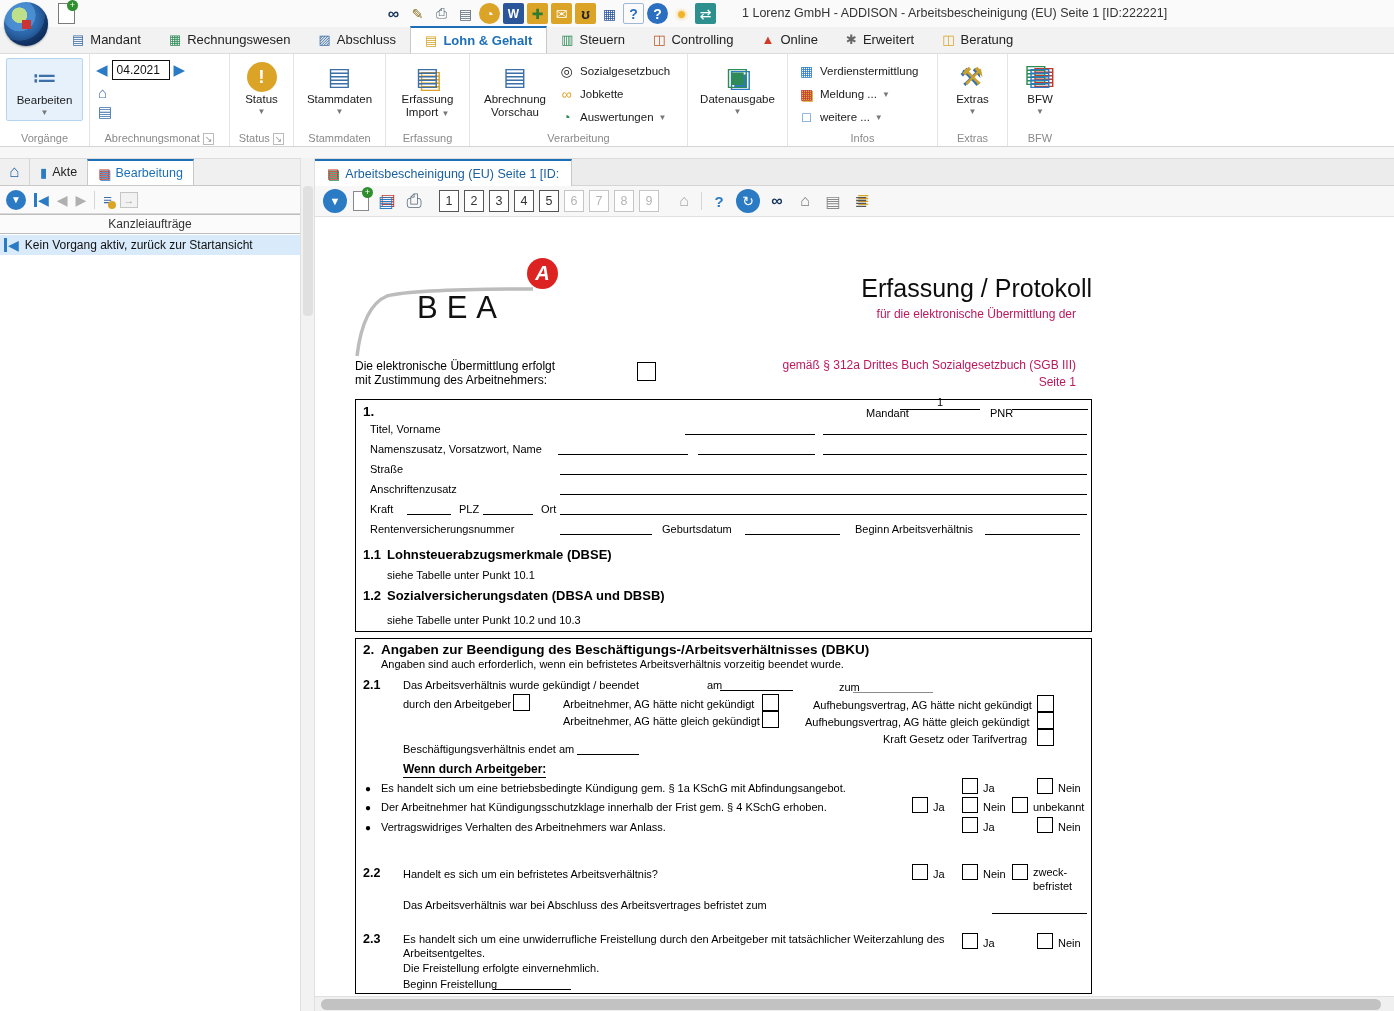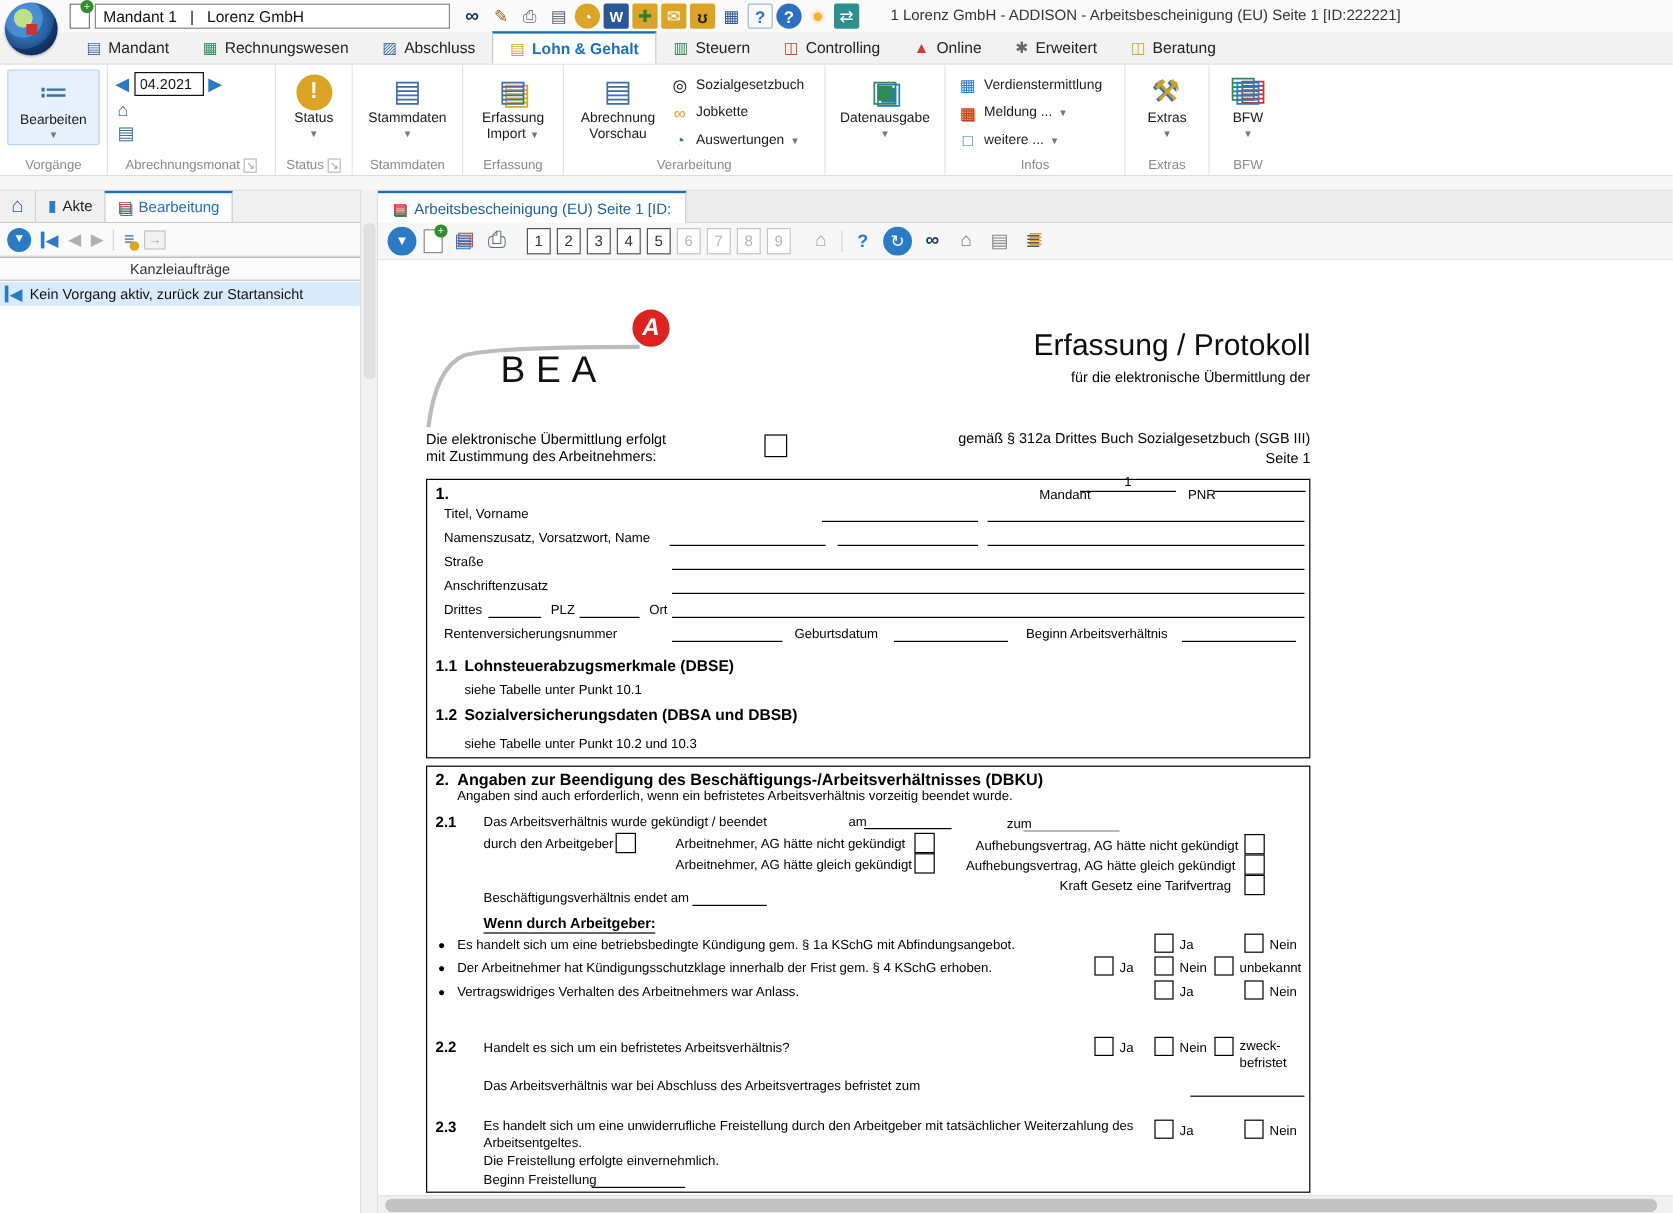--- a/index.html
+++ b/index.html
@@ -115,21 +115,21 @@
   .canvas { position:absolute; left:0; top:58px; width:1079px; height:779px; background:#fff; overflow:hidden; }
   .formwrap { position:absolute; left:40px; top:13px; width:737px; height:779px; font-family:"Liberation Sans",sans-serif; color:#000; }
   .abs { position:absolute; white-space:nowrap; }
   .banner { position:absolute; left:0; top:0; width:737px; height:22px; border:1px solid #666;
             background:linear-gradient(#fff 0 70%, #e8e8e8 70% 100%);
             text-align:center; font-weight:bold; font-size:13px; color:#4a4a4a; line-height:20px; }
   .beabadge { position:absolute; left:172px; top:28px; width:31px; height:31px; border-radius:50%; background:#d22;
               color:#fff; font-weight:bold; font-style:italic; font-size:20px; text-align:center; line-height:30px; }
   .beatext { position:absolute; left:62px; top:60px; font-size:31px; font-weight:normal; letter-spacing:9px; color:#111; }
   .h1 { position:absolute; right:0; top:44px; font-size:25px; font-weight:normal; color:#0d0d0d; }
-  .sub { position:absolute; right:0; font-size:12px; color:#000000; }
+  .sub { position:absolute; right:16px; font-size:12px; color:#be185d; }
   .doctitle { position:absolute; right:0; top:105px; font-size:15.5px; font-weight:bold; }
   .fl { font-size:11px; }
   .fl12 { font-size:12px; }
   .b { font-weight:bold; }
   .ul { position:absolute; border-bottom:1px solid #000; height:14px; }
   .ulg { border-bottom-color:#8a8a8a; }
   .cb { position:absolute; width:17px; height:17px; border:1.6px solid #000; background:#fff; cursor:pointer; }
   .cbsm { width:16px; height:16px; }
   .sec { position:absolute; left:0; width:737px; border:1.6px solid #000; background:#fff; }
   .bull { font-size:10px; }
@@ -141,21 +141,20 @@
 </head>
 <body>
 
 <div class="app">
 
   <div class="titlebar">
     <div class="logo"></div>
     <div class="addnew">
         <i>+</i>
       </div>
-    <input class="mandantbox" readonly="" value="Mandant 1   |   Lorenz GmbH" style="">
     <div class="qicons">
 
         <span class="qicon" title="search-binoculars-icon">
           <i style="color:#16365c;font-weight:bold;font-size:16px">∞</i>
         </span>
 
         <span class="qicon" title="edit-person-icon">
           <i style="color:#8a6d1a">✎</i>
         </span>
 
@@ -500,21 +499,21 @@
           <div class="ul" style="left:203px;top:211px;width:130px"></div>
           <div class="ul" style="left:343px;top:211px;width:117px"></div>
           <div class="ul" style="left:468px;top:211px;width:264px"></div>
 
           <div class="abs fl" style="left:15px;top:233px">Straße</div>
           <div class="ul" style="left:205px;top:231px;width:527px"></div>
 
           <div class="abs fl" style="left:15px;top:253px">Anschriftenzusatz</div>
           <div class="ul" style="left:205px;top:251px;width:527px"></div>
 
-          <div class="abs fl" style="left:15px;top:273px">Drittes</div>
+          <div class="abs fl" style="left:15px;top:273px">Kraft</div>
           <div class="ul" style="left:52px;top:271px;width:44px"></div>
           <div class="abs fl" style="left:104px;top:273px">PLZ</div>
           <div class="ul" style="left:128px;top:271px;width:50px"></div>
           <div class="abs fl" style="left:186px;top:273px">Ort</div>
           <div class="ul" style="left:205px;top:271px;width:527px"></div>
 
           <div class="abs fl" style="left:15px;top:293px">Rentenversicherungsnummer</div>
           <div class="ul" style="left:205px;top:291px;width:92px"></div>
           <div class="abs fl" style="left:307px;top:293px">Geburtsdatum</div>
           <div class="ul" style="left:390px;top:291px;width:95px"></div>
@@ -545,21 +544,21 @@
           <div class="abs fl" style="left:208px;top:468px">Arbeitnehmer, AG hätte nicht gekündigt</div>
           <span class="cb" style="left:407px;top:464px"></span>
           <div class="abs fl" style="left:458px;top:469px">Aufhebungsvertrag, AG hätte nicht gekündigt</div>
           <span class="cb" style="left:682px;top:465px"></span>
 
           <div class="abs fl" style="left:208px;top:485px">Arbeitnehmer, AG hätte gleich gekündigt</div>
           <span class="cb" style="left:407px;top:481px"></span>
           <div class="abs fl" style="left:450px;top:486px">Aufhebungsvertrag, AG hätte gleich gekündigt</div>
           <span class="cb" style="left:682px;top:482px"></span>
 
-          <div class="abs fl" style="left:528px;top:503px">Kraft Gesetz eine Tarifvertrag</div>
+          <div class="abs fl" style="left:528px;top:503px">Kraft Gesetz oder Tarifvertrag</div>
           <span class="cb" style="left:682px;top:499px"></span>
 
           <div class="abs fl" style="left:48px;top:513px">Beschäftigungsverhältnis endet am</div>
           <div class="ul" style="left:222px;top:511px;width:62px"></div>
 
           <div class="abs fl b" style="left:48px;top:532px;font-size:12px;border-bottom:1px solid #000;padding-bottom:1px">Wenn durch Arbeitgeber:</div>
 
           <div class="abs bull" style="left:10px;top:553px">●</div>
           <div class="abs fl" style="left:26px;top:552px">Es handelt sich um eine betriebsbedingte Kündigung gem. § 1a KSchG mit Abfindungsangebot.</div>
           <span class="cb cbsm" style="left:607px;top:548px"></span>

